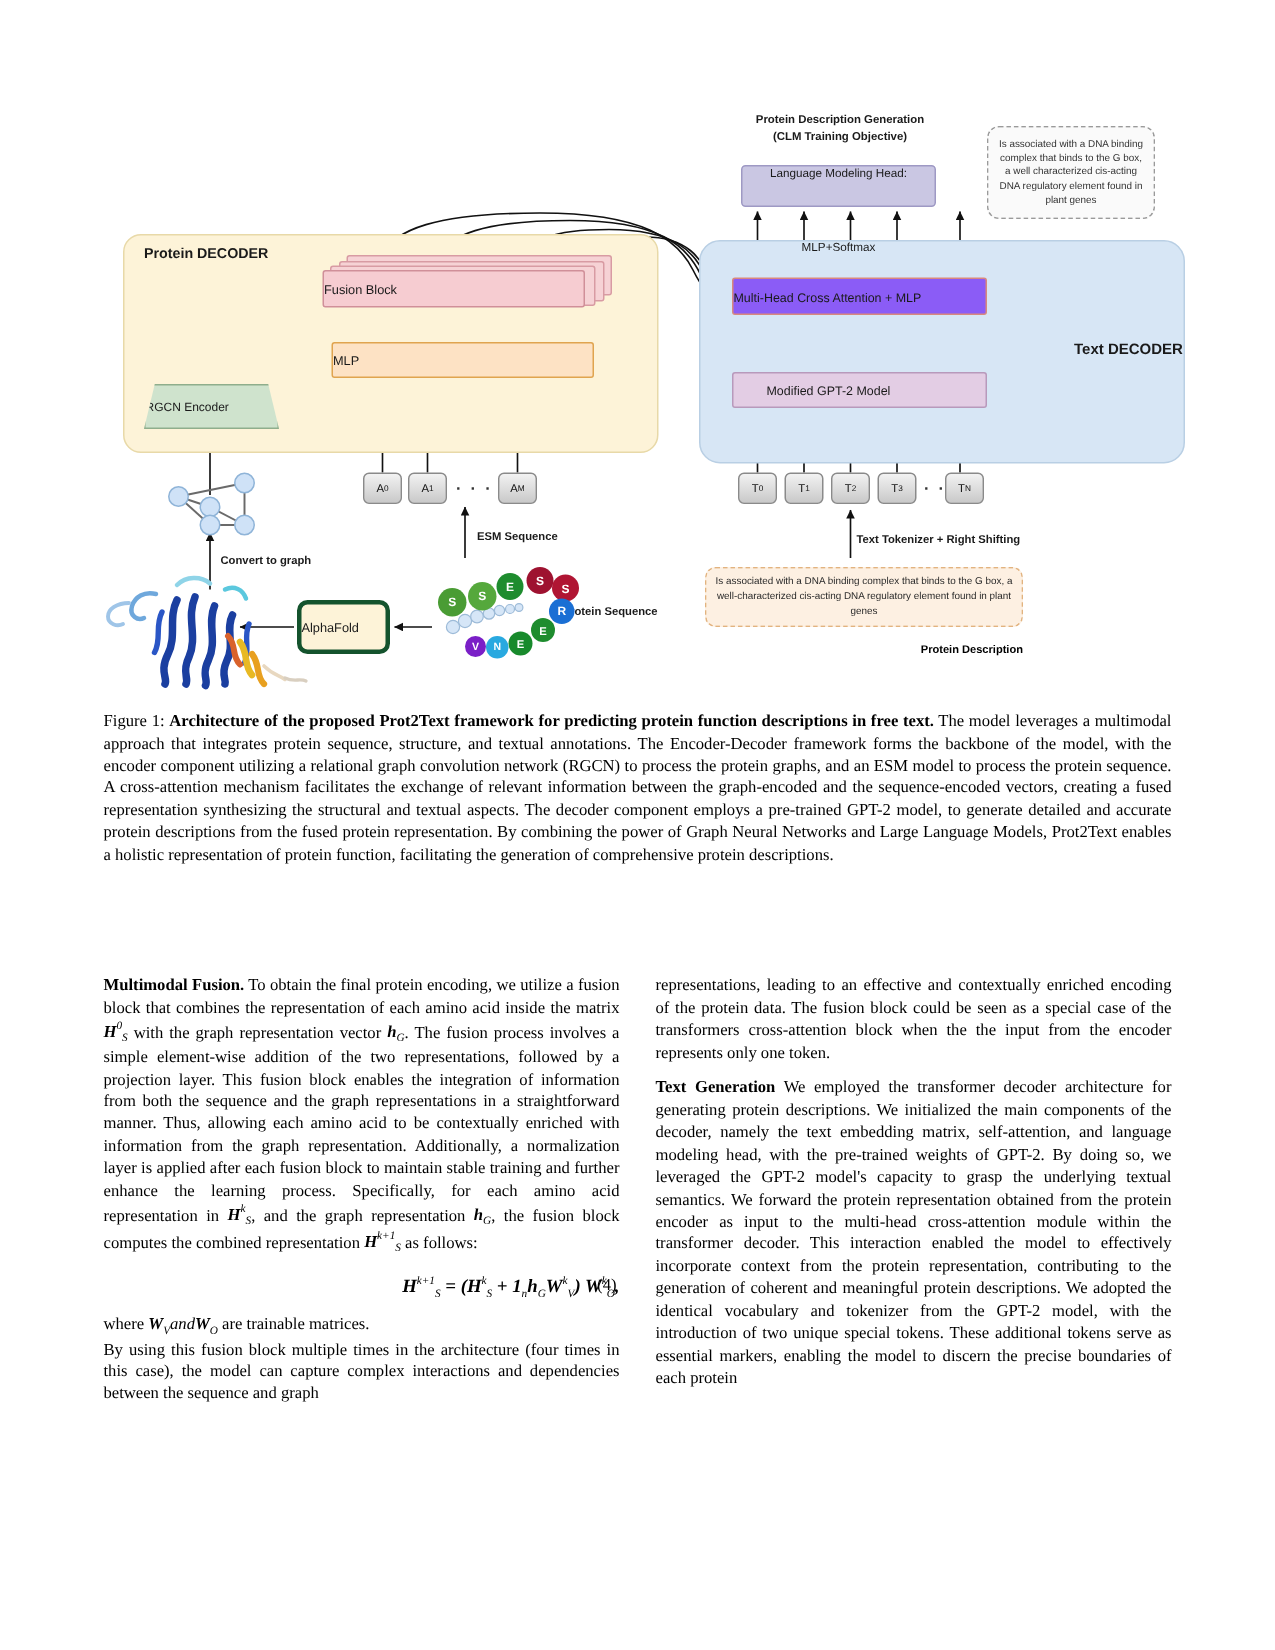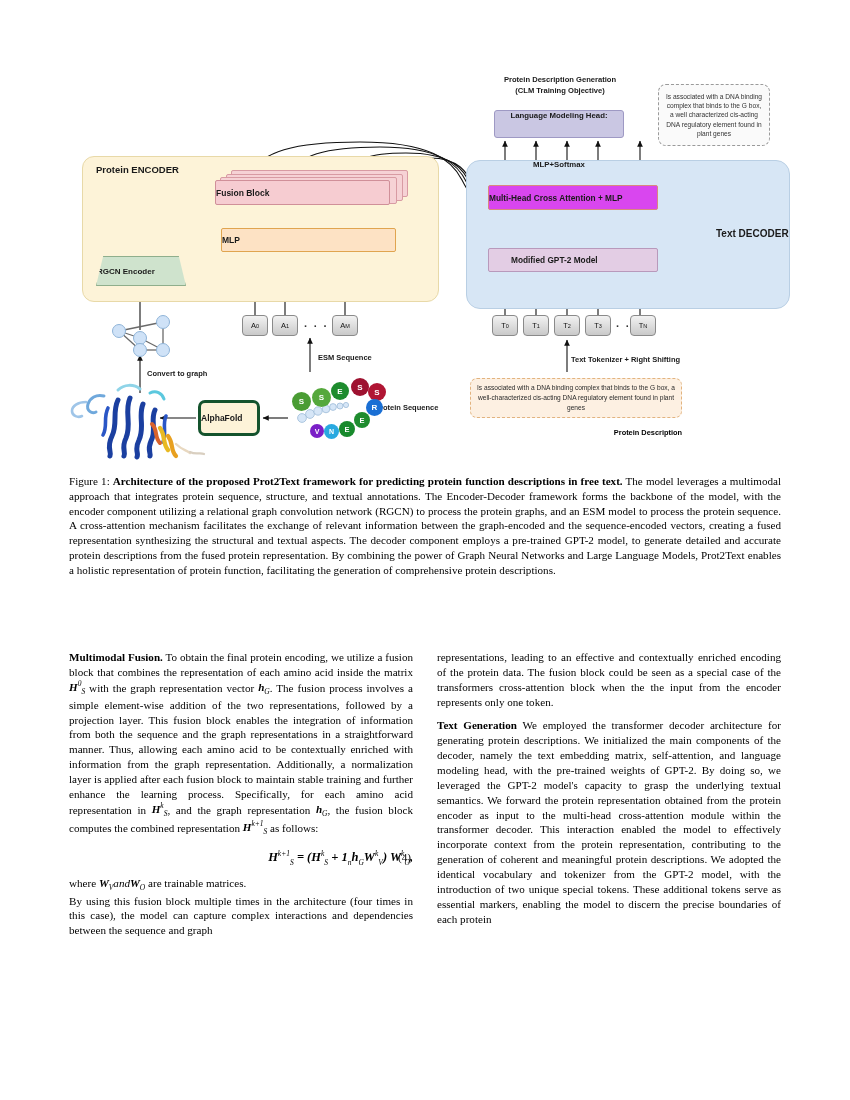--- a/index.html
+++ b/index.html
@@ -27,21 +27,21 @@
   .fig-svg { position: absolute; left: 0; top: 0; }
 
   .blk {
     position: absolute;
     box-sizing: border-box;
     display: flex;
     align-items: center;
     justify-content: space-between;
     text-align: center;
     font-family: "Liberation Sans", sans-serif;
-    font-weight: bold;
+    font-weight: normal;
     color: #1a1a1a;
     gap: 38px;
   }
 
   
   #encoder-panel {
     position: absolute;
     left: 82px; top: 156px;
     width: 355px; height: 144px;
     background: #fdf3d8;
@@ -119,21 +119,21 @@
     left: 494px; top: 110px; width: 130px; height: 28px;
     background: #cac7e3;
     border: 1px solid #9e99c4;
     border-radius: 3px;
     font-size: 7.8px;
     flex-direction: column;
     line-height: 1.35;
   }
   #mhca-block {
     left: 488px; top: 185px; width: 170px; height: 25px;
-    background: #d946ef;
+    background: #8b5cf6;
     border: 1px solid #d9887e;
     border-radius: 2px;
     font-size: 8.3px;
   }
   #gpt2-block {
     left: 488px; top: 248px; width: 170px; height: 24px;
     background: #e3cde4;
     border: 1px solid #b899bb;
     border-radius: 2px;
     font-size: 8.3px;
@@ -410,21 +410,21 @@
       <circle cx="310" cy="414" r="4.4"></circle>
       <circle cx="318" cy="411" r="4.2"></circle>
       <circle cx="326" cy="409" r="3.8"></circle>
       <circle cx="333" cy="407" r="3.4"></circle>
       <circle cx="340" cy="406" r="3"></circle>
       <circle cx="346" cy="405" r="2.6"></circle>
     </g>
   </svg>
 
   <div id="encoder-panel"></div>
-  <div id="encoder-label">Protein ENCODER</div>
+  <div id="encoder-label">Protein DECODER</div>
 
   <div id="decoder-panel"></div>
   <div id="decoder-label">Text DECODER</div>
 
   <div class="fusion-shadow" style="left:231px; top:170px; width:175px; height:25px;"></div>
   <div class="fusion-shadow" style="left:226px; top:174px; width:175px; height:25px;"></div>
   <div class="fusion-shadow" style="left:220px; top:177px; width:175px; height:25px;"></div>
   <div class="blk" id="fusion-main">Fusion Block</div>
 
   <div class="blk" id="mlp-block">MLP</div>

